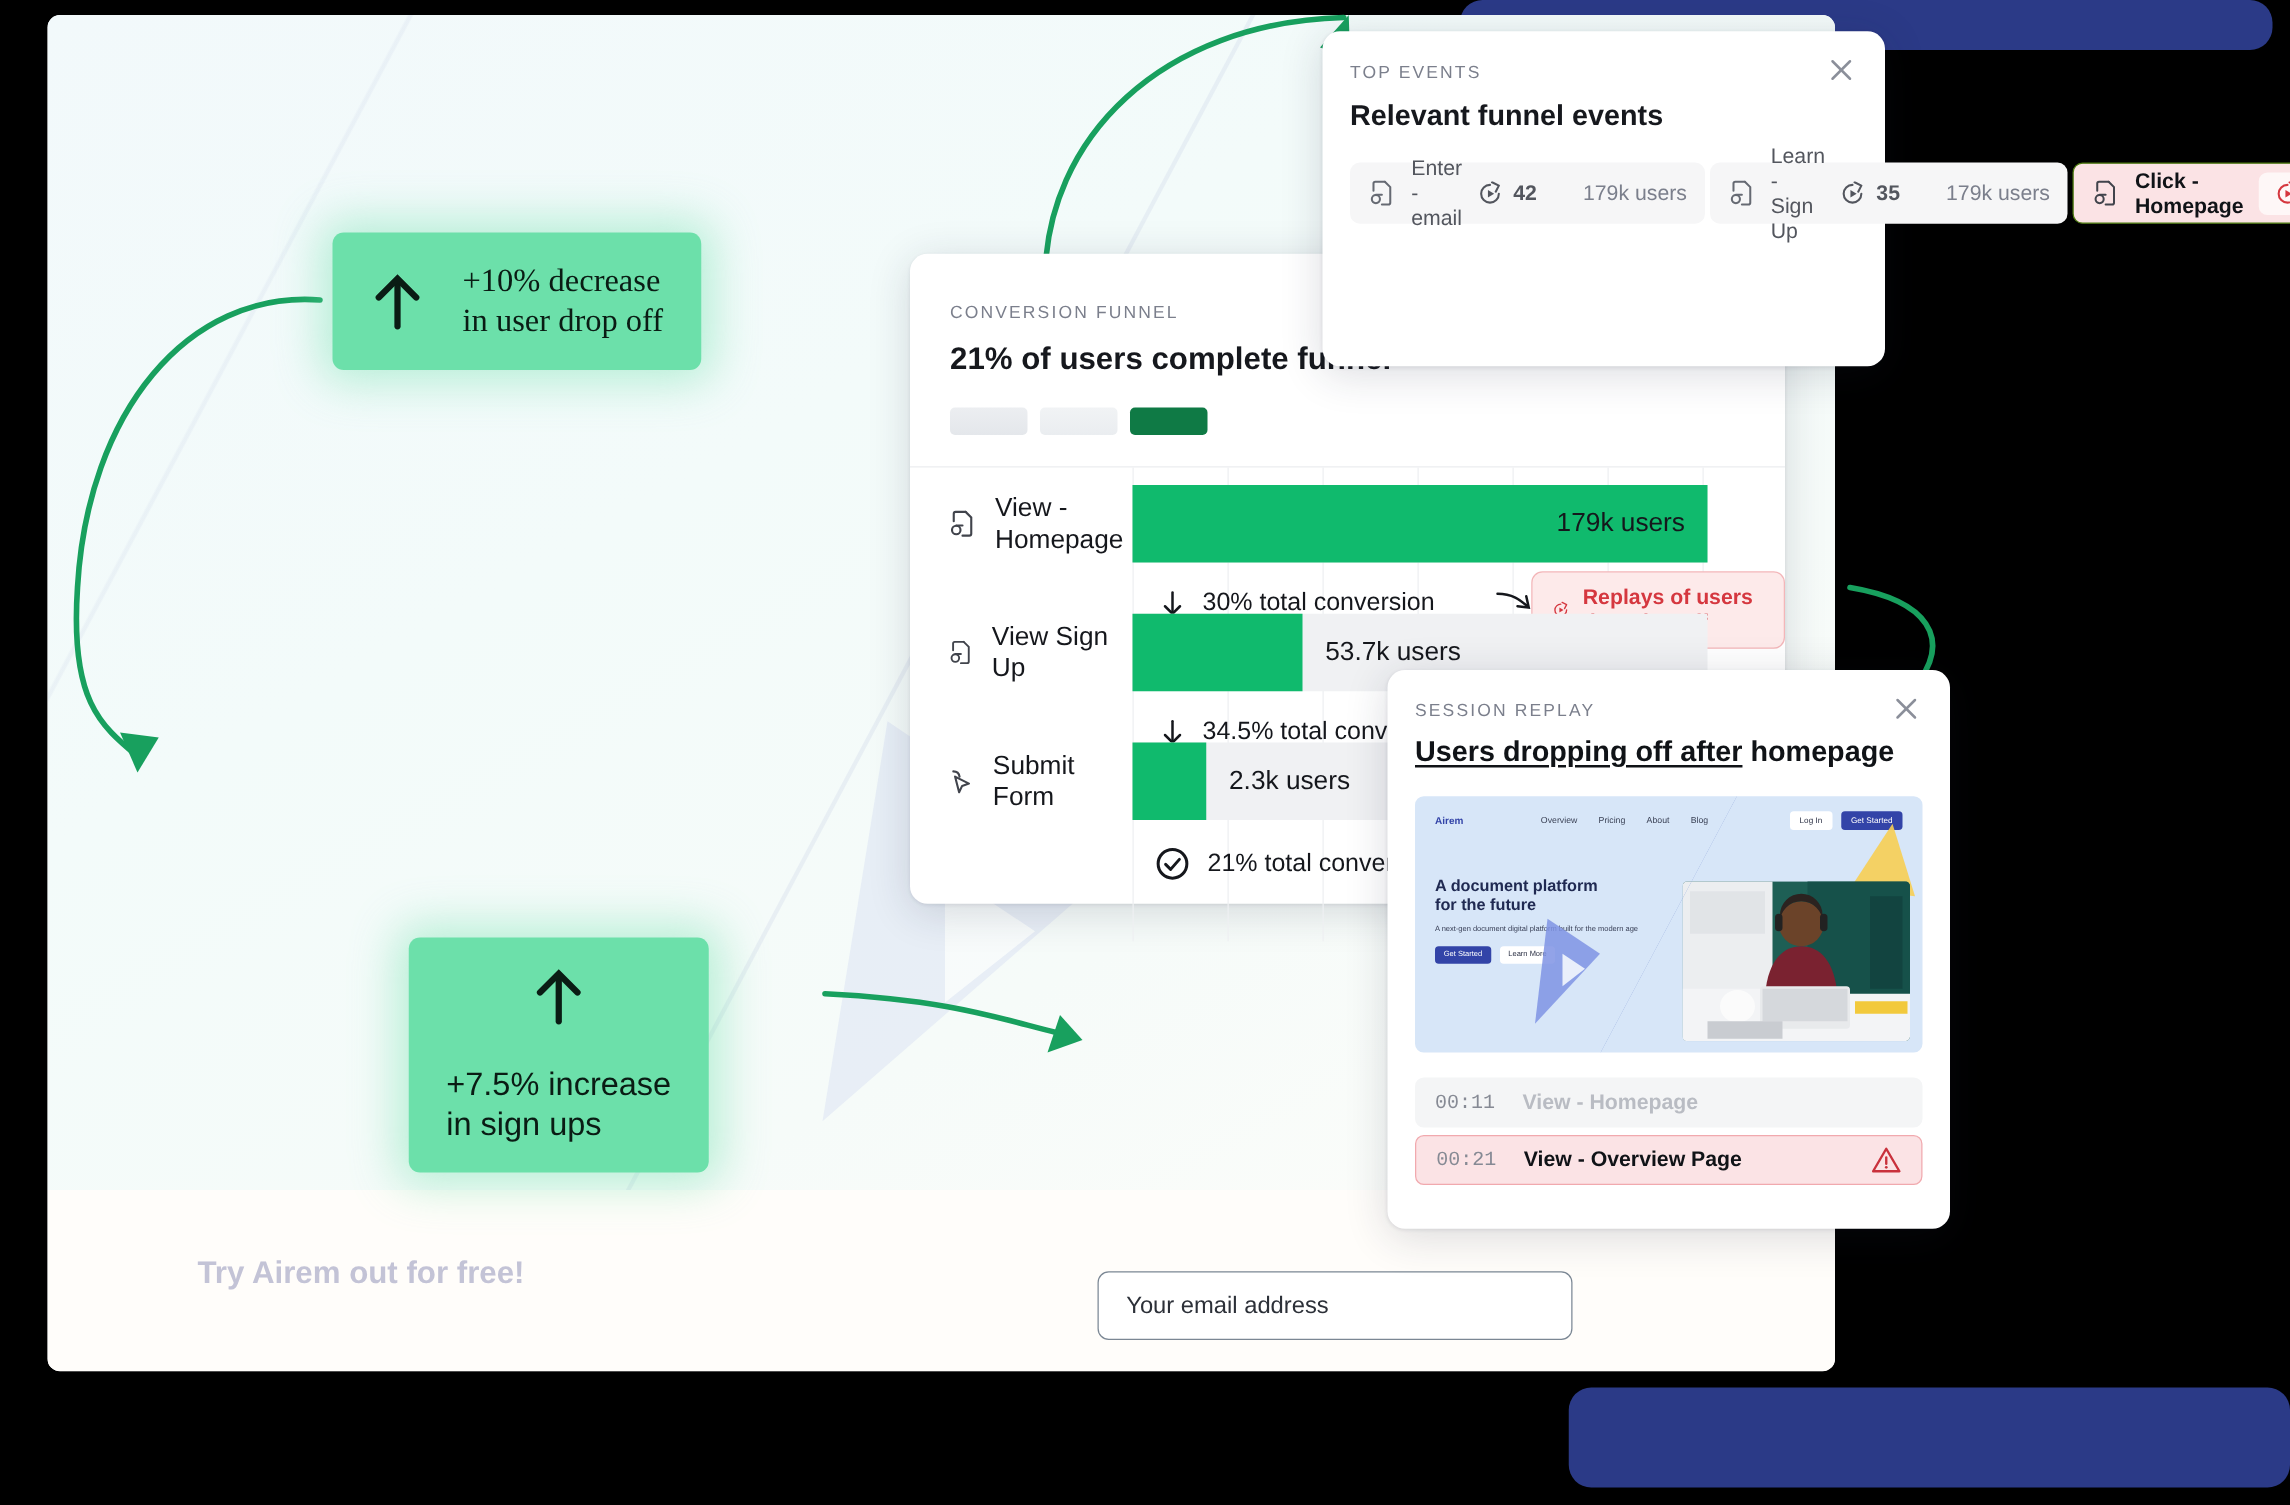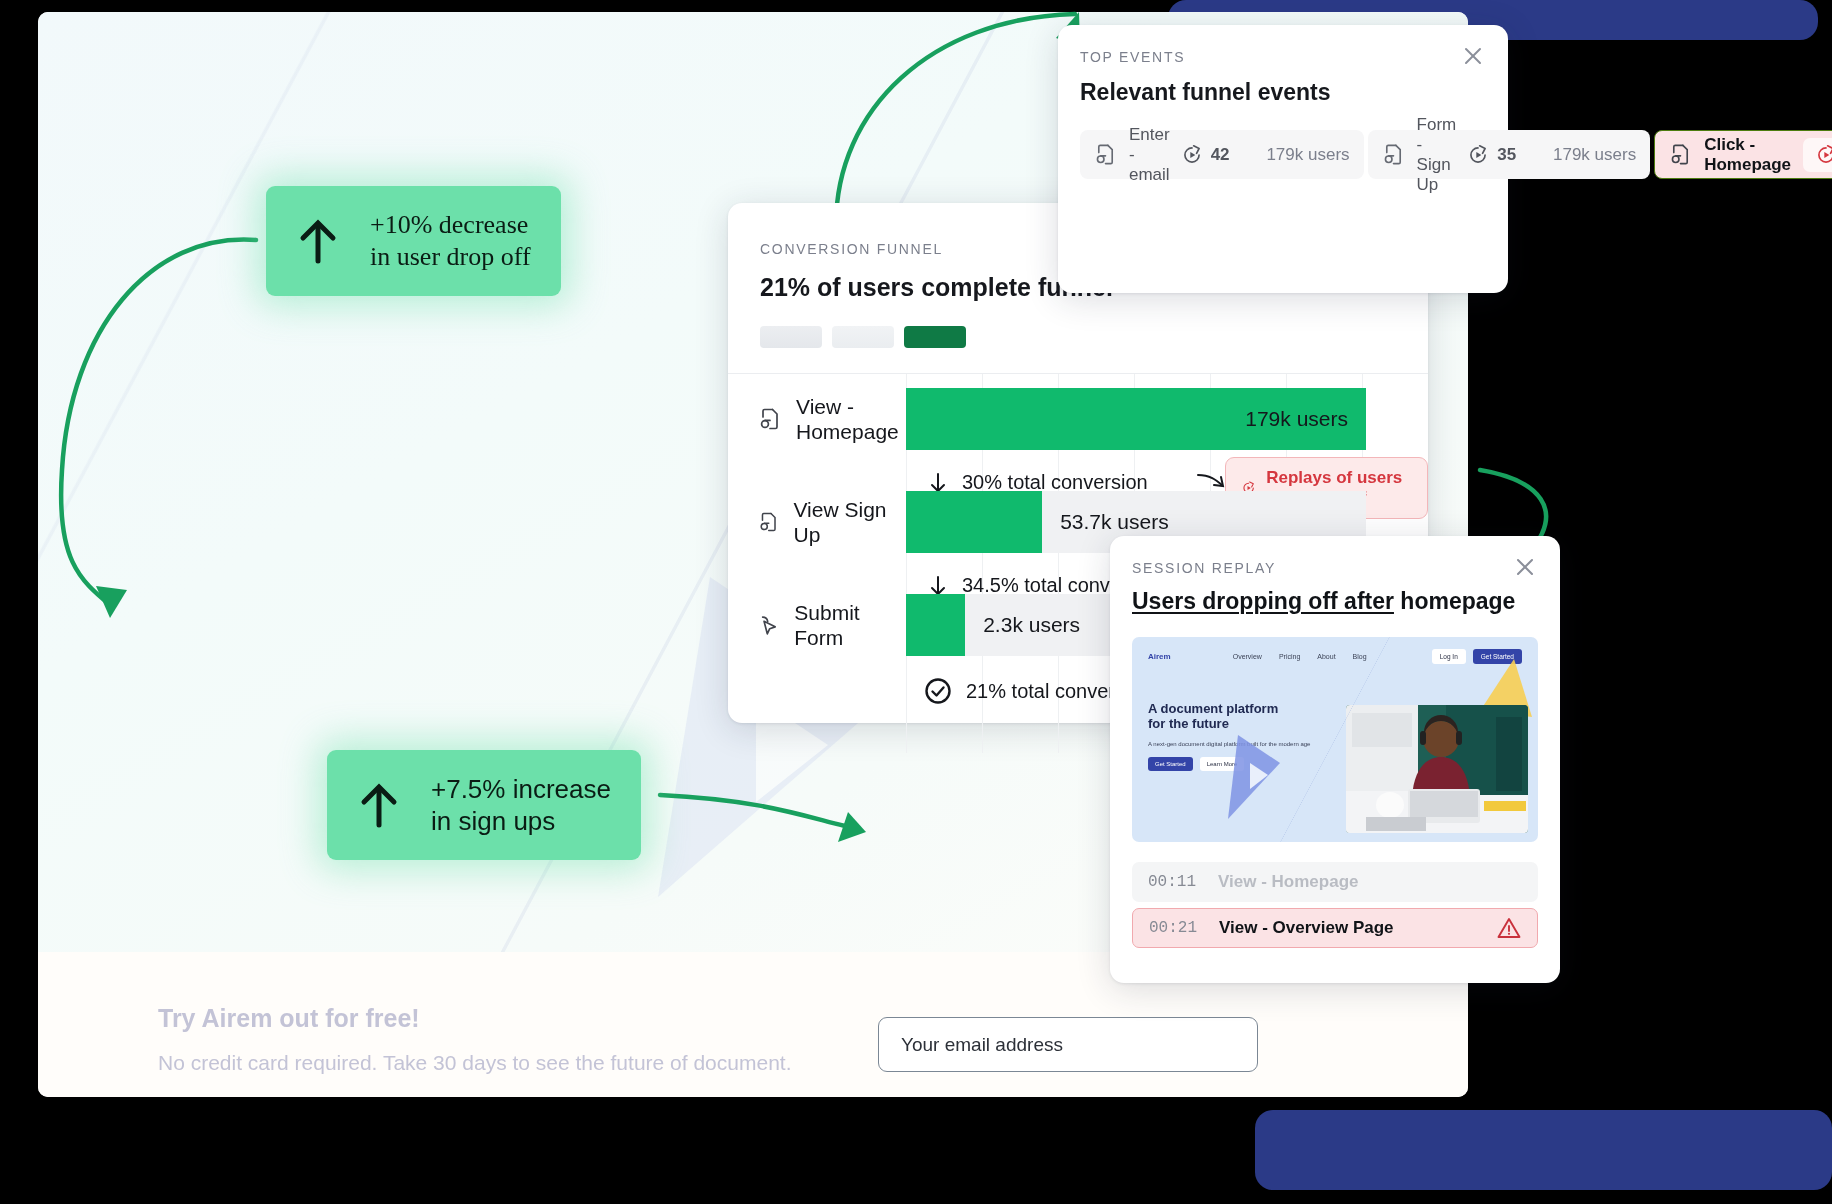--- a/index.html
+++ b/index.html
@@ -85,21 +85,21 @@
   .badge {
     position: absolute; display: flex; align-items: center; gap: 30px;
     background: #6ce0aa; border-radius: 9px;
     padding: 23px 30px;
     box-shadow: 0 0 36px 10px rgba(108,224,170,.45);
   }
   .badge .arrow-up { flex: 0 0 auto; }
   .badge-text { font-size: 26px; line-height: 32px; color: #0a1c14;
                 white-space: pre-line; font-weight: 400; }
   .badge.one { left: 266px; top: 186px; font-family: Liberation Serif, serif; }
-  .badge.two { left: 327px; top: 750px; }
+  .badge.two { left: 327px; top: 750px; flex-direction: column; }
 
   
   .card {
     position: absolute; background: #ffffff; border-radius: 14px;
     box-shadow: 0 6px 34px rgba(30,35,60,.16), 0 1px 3px rgba(30,35,60,.10);
   }
   .card-eyebrow {
     font-size: 14px; letter-spacing: 1.7px; color: #7b7f8c; font-weight: 400;
   }
   .card-close {
@@ -207,21 +207,20 @@
     <div class="hero-bottom"></div>
 
     <svg class="tri" style="left:600px;top:555px;width:260px;height:350px" viewBox="0 0 260 350">
       <polygon points="72,10 250,130 20,330" fill="#c7d0ef" opacity=".55"></polygon>
       <polygon points="118,130 190,178 118,235" fill="#ffffff" opacity=".85"></polygon>
     </svg>
 
 
     <div class="cta">
       <div class="cta-title">Try Airem out for free!</div>
-      <div class="cta-sub">No credit card required. Take 30 days to see the future of document.</div>
     </div>
     <div class="email-wrap">
       <input class="email-input" type="text" placeholder="Your email address" style="">
     </div>
   </div>
 
   <svg id="arrows" viewBox="0 0 1832 1204">
     <g fill="none" stroke="#18a05e" stroke-width="4.5" stroke-linecap="round">
 
       <path d="M256,240 C150,232 70,330 62,470 C56,560 80,580 110,605"></path>
@@ -406,21 +405,21 @@
         <span class="eusers">179k users</span>
       </div>
 
       <div class="ev">
         <svg width="23" height="23" viewBox="0 0 24 24">
           <path d="M14.5 2.5H6.5a1.5 1.5 0 0 0-1.5 1.5v6" stroke="#666a73" stroke-width="1.7" fill="none" stroke-linecap="round"></path>
           <path d="M14.5 2.5 19 7v13a1.5 1.5 0 0 1-1.5 1.5H12" stroke="#666a73" stroke-width="1.7" fill="none" stroke-linecap="round"></path>
           <circle cx="7" cy="17" r="3.4" stroke="#666a73" stroke-width="1.7" fill="none"></circle>
           <path d="M7 13.4h5" stroke="#666a73" stroke-width="1.7" stroke-linecap="round"></path>
         </svg>
-        <span class="ename">Form - Sign Up</span>
+        <span class="ename">Learn - Sign Up</span>
         <span class="ecount">
           <svg width="20" height="20" viewBox="0 0 24 24">
             <path d="M12 3.5a8.5 8.5 0 1 0 8.5 8.5" stroke="#53565e" stroke-width="2" fill="none" stroke-linecap="round"></path>
             <polyline points="14,1 20.5,4.2 17.5,10" stroke="#53565e" stroke-width="2" fill="none" stroke-linecap="round" stroke-linejoin="round"></polyline>
             <polygon points="10,8.4 16,12 10,15.6" fill="#53565e"></polygon>
           </svg>
           <b>35</b>
         </span>
         <span class="eusers">179k users</span>
       </div>

